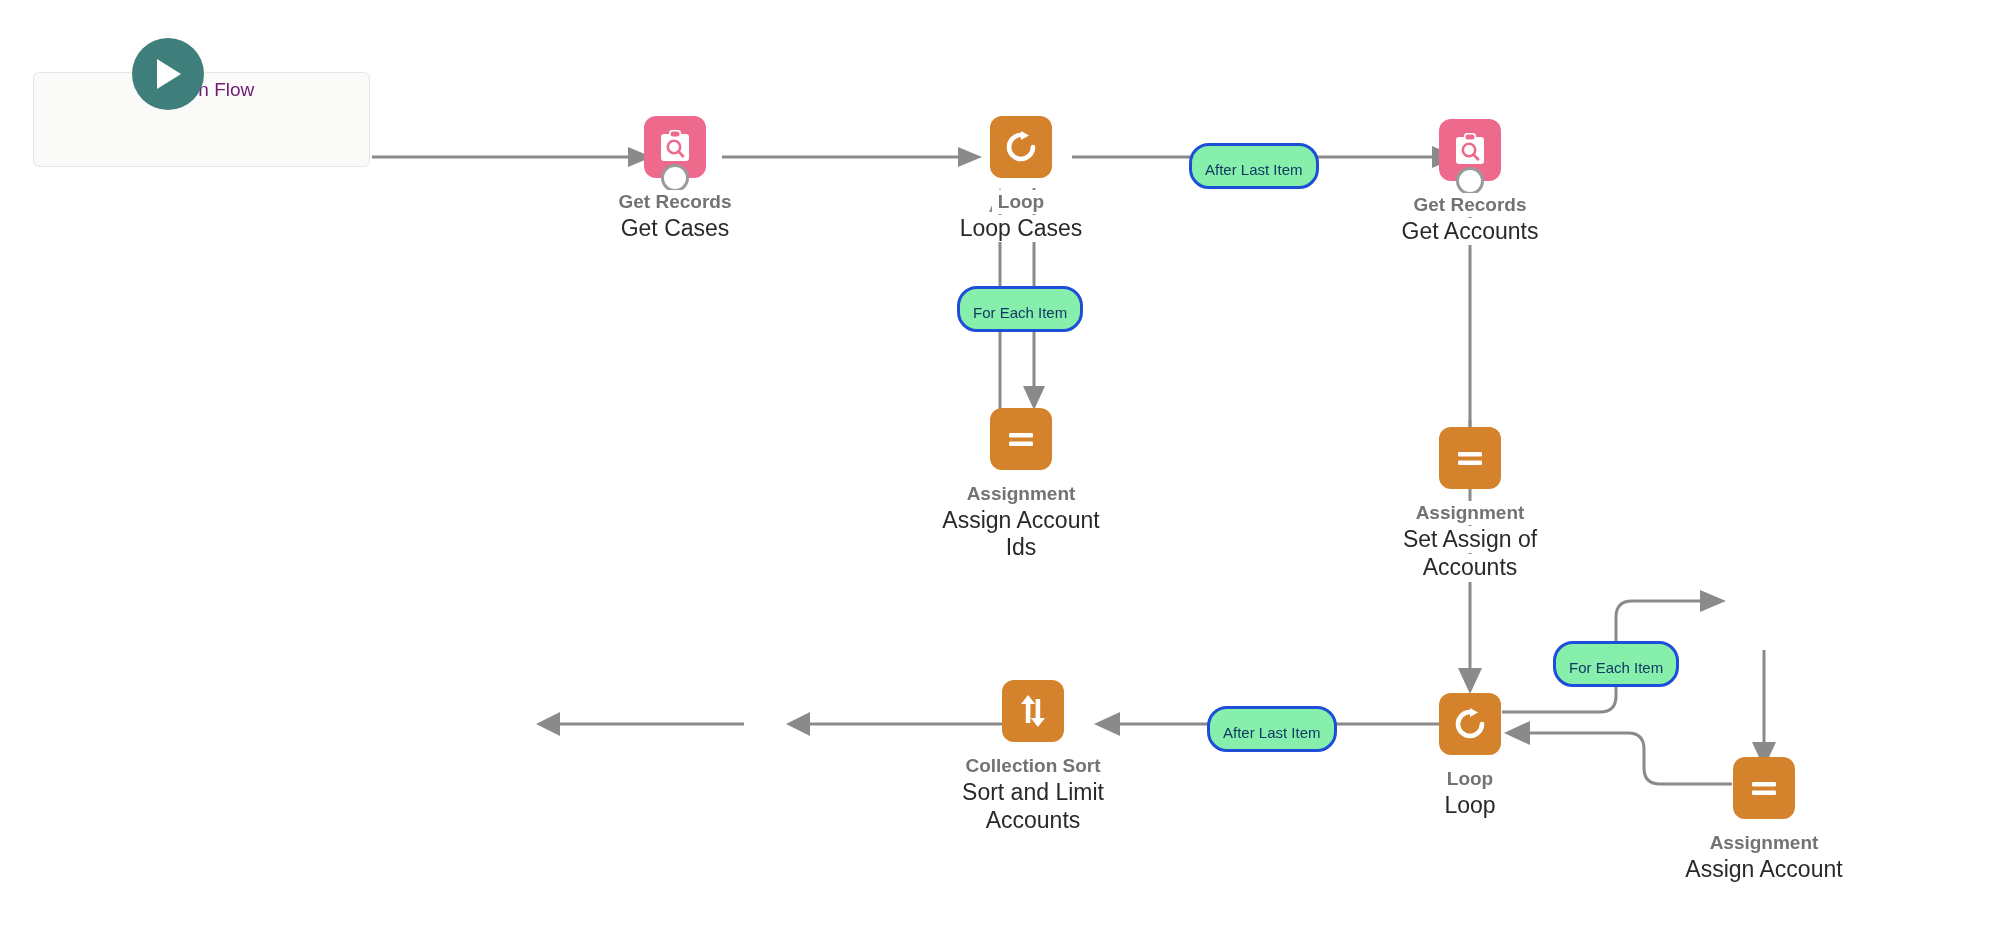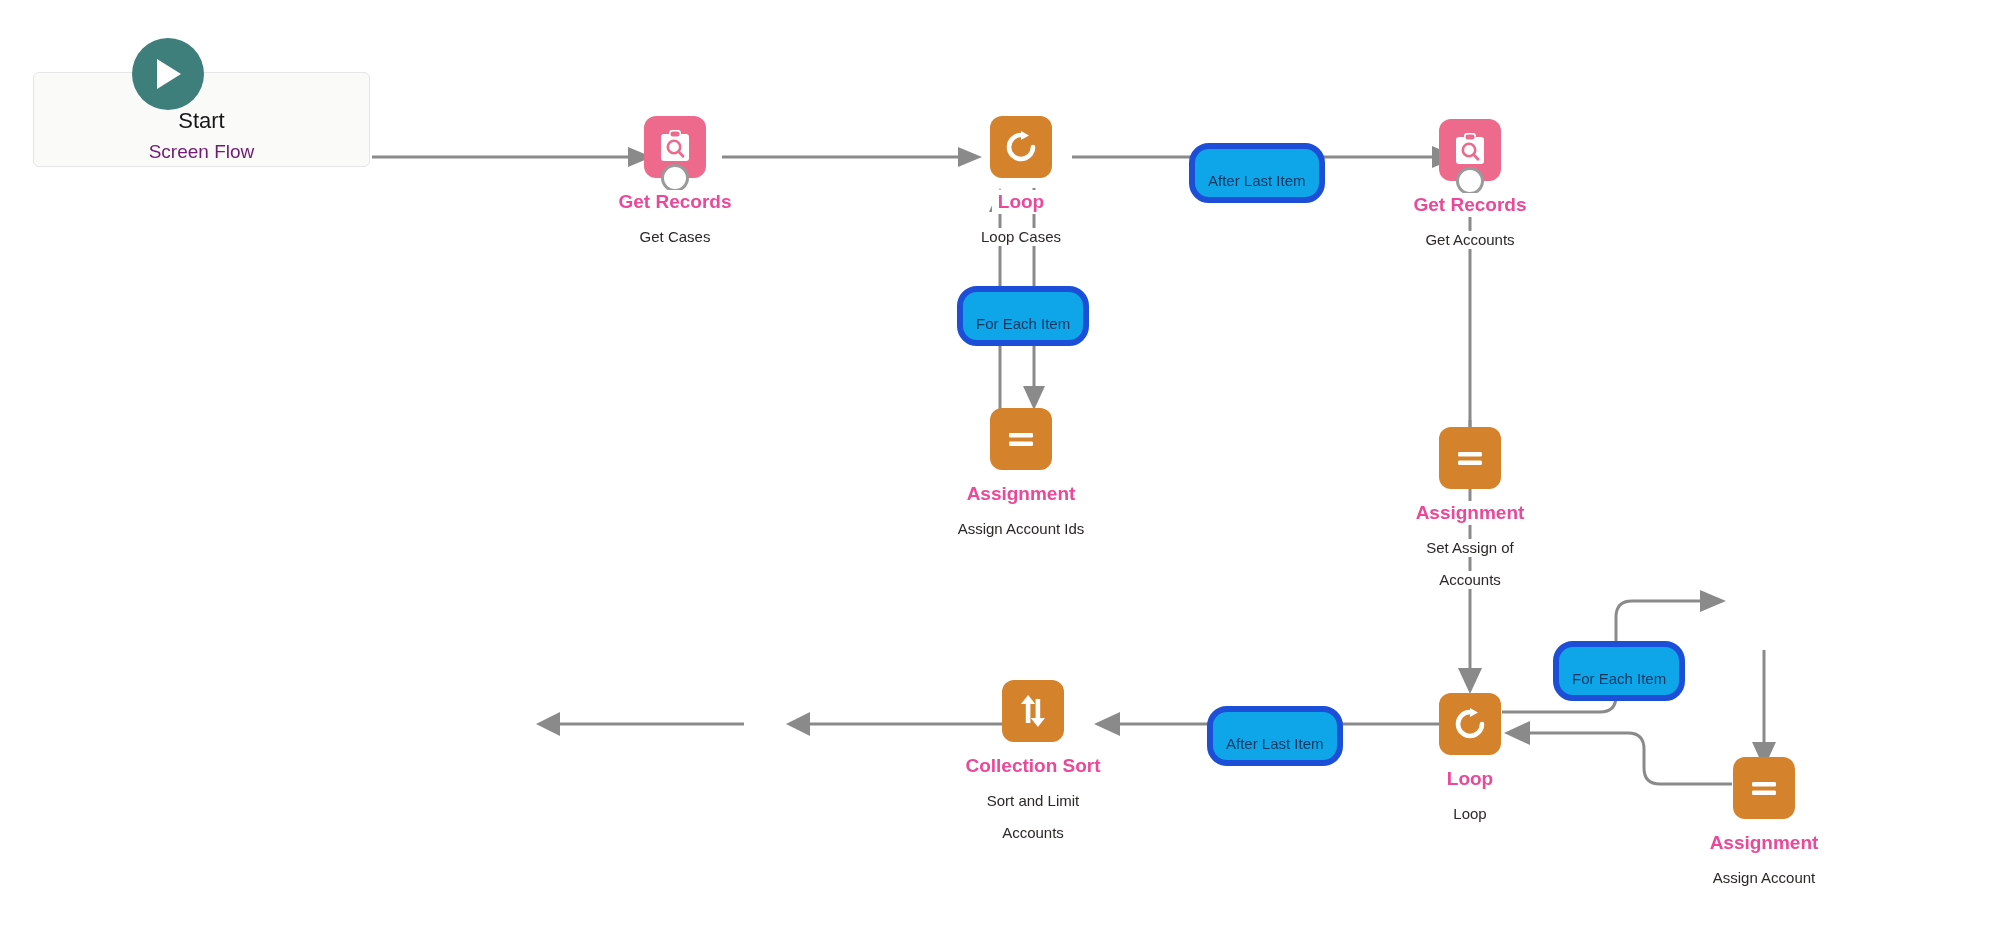--- a/index.html
+++ b/index.html
@@ -64,26 +64,26 @@
     border: 3px solid #9a9a9a;
     left: 17px;
     bottom: -14px;
     z-index: 2;
   }
   .node-title {
     margin-top: 12px;
     font-size: 19px;
     font-weight: bold;
     line-height: 1.25;
-    color: #ec4899;
+    color: #737373;
     white-space: nowrap;
   }
   .node-sub {
-    margin-top: 14px;
-    font-size: 15px;
+    margin-top: 1px;
+    font-size: 23px;
     font-weight: normal;
     line-height: 1.2;
     color: #2b2826;
   }
   .node-label-wrap {
     display: inline-block;
     background: #ffffff;
     padding: 0 6px;
     position: relative;
     z-index: 6;
@@ -133,27 +133,27 @@
   #start-sub {
     margin-top: 7px;
     font-size: 19px;
     color: #701a75;
     line-height: 1.2;
   }
 
   
   .pill {
     position: absolute;
-    background: #0ea5e9;
-    border: 6px solid #1d4ed8;
+    background: #86efac;
+    border: 3px solid #1d4ed8;
     border-radius: 20px;
     color: #123a63;
     font-size: 15px;
     line-height: 1;
-    padding: 24px 13px 9px 13px;
+    padding: 16px 13px 9px 13px;
     white-space: nowrap;
     z-index: 8;
   }
 </style>
 </head>
 <body>
 
 <div id="canvas">
 
   <svg id="connectors" viewBox="0 0 2008 942" width="2008" height="942">
@@ -198,21 +198,20 @@
     <polygon class="conn-head" points="560,712 536,724 560,736"></polygon>
   </svg>
 
   <div id="start-node"></div>
   <div id="start-icon">
     <svg width="30" height="34" viewBox="0 0 30 34" aria-hidden="true">
       <polygon points="4,2 28,17 4,32" fill="#ffffff"></polygon>
     </svg>
   </div>
   <div id="start-text">
-    <div id="start-title">Start</div>
     <div id="start-sub">Screen Flow</div>
   </div>
 
   <div class="node" style="left:675px; top:116px;">
     <div class="node-icon" style="background:#ee6a8c;">
       <svg width="38" height="38" viewBox="0 0 38 38" aria-hidden="true">
         <rect x="5" y="6" width="28" height="27" rx="3" fill="#ffffff"></rect>
         <rect x="13" y="2" width="12" height="8" rx="3" fill="#ffffff"></rect>
         <rect x="14.5" y="3.5" width="9" height="5" rx="2.5" fill="#ee6a8c"></rect>
         <circle cx="18" cy="19" r="6.2" fill="none" stroke="#ee6a8c" stroke-width="2.6"></circle>

